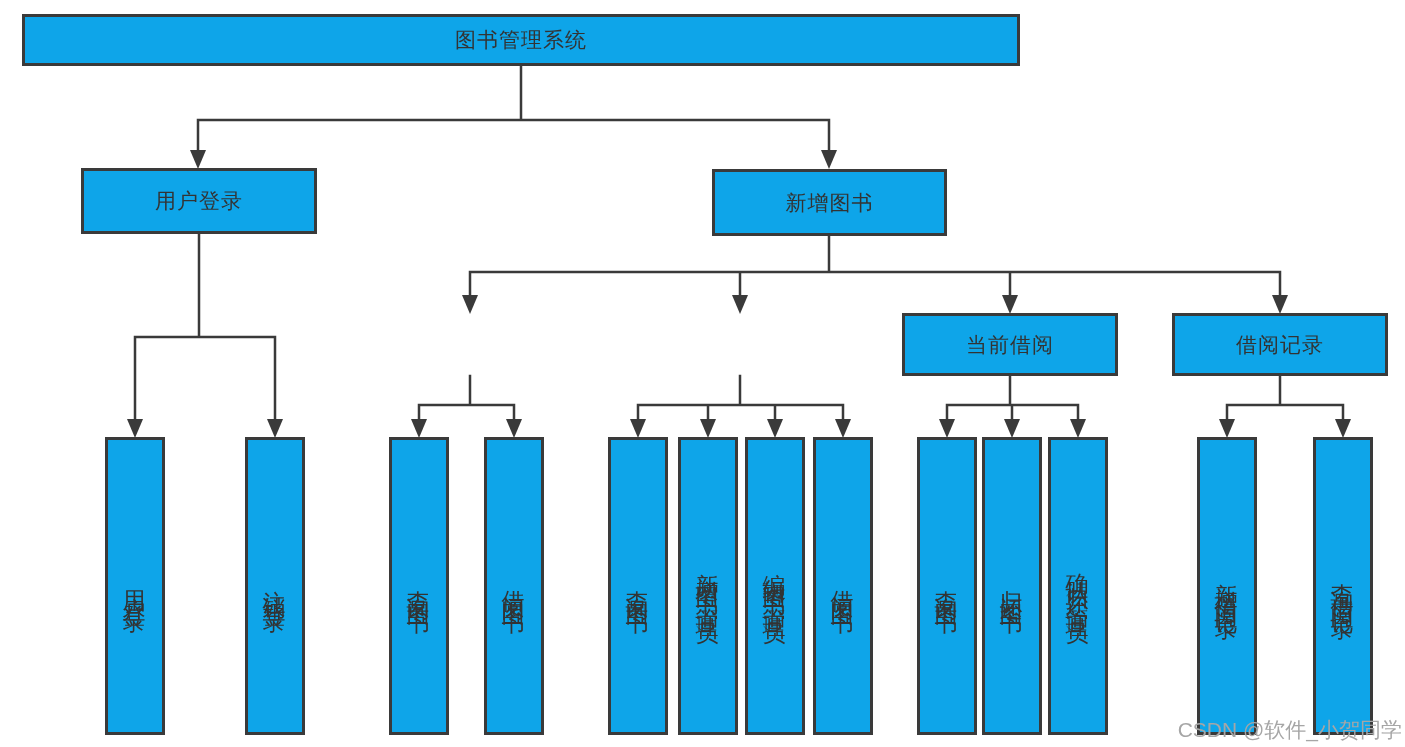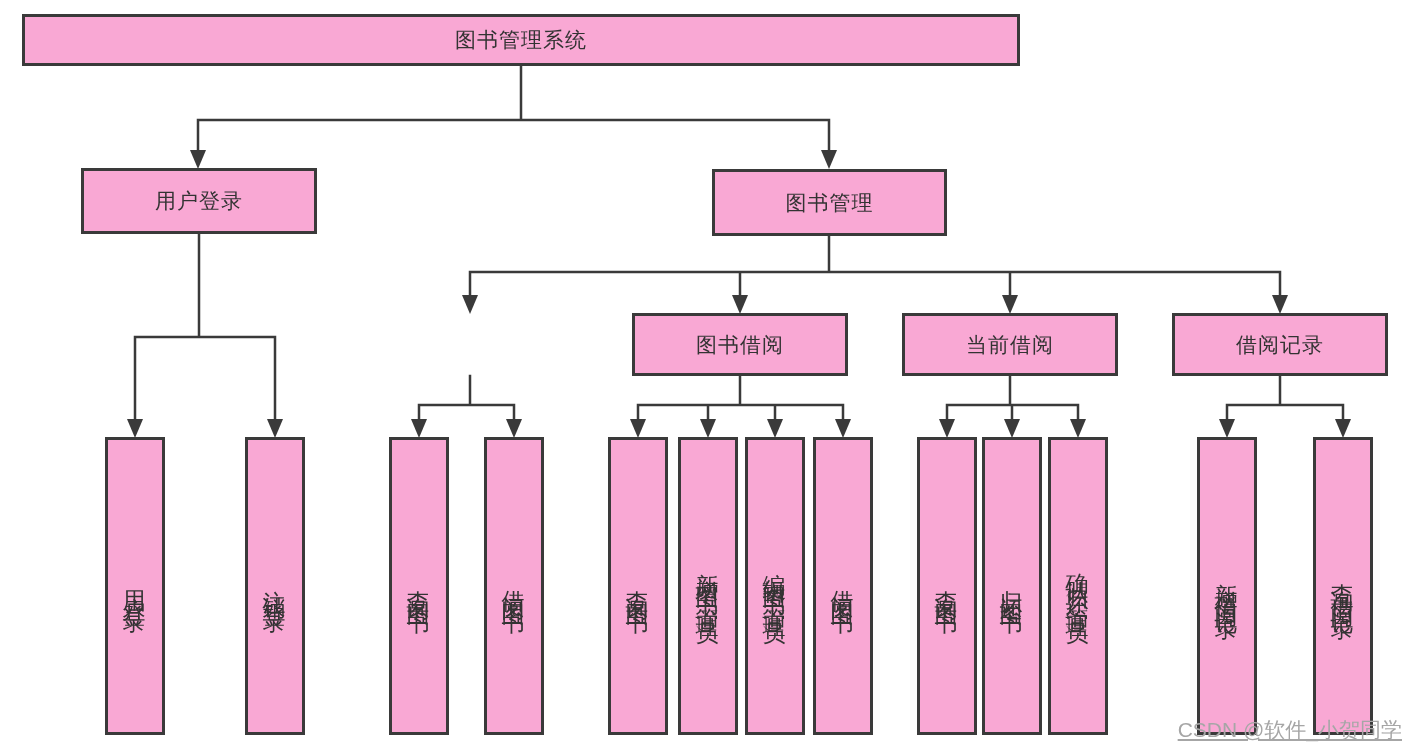--- a/index.html
+++ b/index.html
@@ -29,21 +29,21 @@
     fill: none;
     stroke: var(--line);
     stroke-width: 2.5;
     stroke-linecap: square;
   }
   .connectors polygon { fill: var(--line); }
   .box {
     position: absolute;
     box-sizing: border-box;
     border: 3px solid var(--line);
-    background: #f9a8d4;
+    background: #0ea5e9;
     display: flex;
     align-items: center;
     justify-content: center;
     color: var(--text);
   }
   .h-box { font-size: 21px; letter-spacing: 1px; }
   .v-box {
     writing-mode: vertical-rl;
     font-size: 23px;
     letter-spacing: 7px;
@@ -52,21 +52,20 @@
     top: 437px;
   }
   .watermark {
     position: absolute;
     top: 716px;
     right: 3px;
     font-size: 21px;
     color: var(--watermark);
     white-space: nowrap;
     z-index: 5;
-    text-decoration: underline;
   }
 </style>
 </head>
 <body>
 
 <div class="canvas">
 
   <svg class="connectors" viewBox="0 0 1405 747" xmlns="http://www.w3.org/2000/svg">
     <path d="M521,66 V120
              M198,120 H829
@@ -118,23 +117,22 @@
     <polygon points="939,419 955,419 947,438"></polygon>
     <polygon points="1004,419 1020,419 1012,438"></polygon>
     <polygon points="1070,419 1086,419 1078,438"></polygon>
     <polygon points="1219,419 1235,419 1227,438"></polygon>
     <polygon points="1335,419 1351,419 1343,438"></polygon>
   </svg>
 
   <div class="box h-box" style="left:22px; top:14px; width:998px; height:52px;">图书管理系统</div>
 
   <div class="box h-box" style="left:81px; top:168px; width:236px; height:66px;">用户登录</div>
-  <div class="box h-box" style="left:712px; top:169px; width:235px; height:67px;">图书管理</div>
+  <div class="box h-box" style="left:712px; top:169px; width:235px; height:67px;">新增图书</div>
 
-  <div class="box h-box" style="left:632px; top:313px; width:216px; height:63px;">图书借阅</div>
   <div class="box h-box" style="left:1172px; top:313px; width:216px; height:63px;">借阅记录</div>
   <div class="box h-box" style="left:902px; top:313px; width:216px; height:63px;">当前借阅</div>
 
   <div class="box v-box" style="left:105px;">用户登录</div>
   <div class="box v-box" style="left:245px;">注销登录</div>
 
   <div class="box v-box" style="left:389px;">查询图书</div>
   <div class="box v-box" style="left:484px;">借阅图书</div>
 
   <div class="box v-box" style="left:608px;">查询图书</div>

